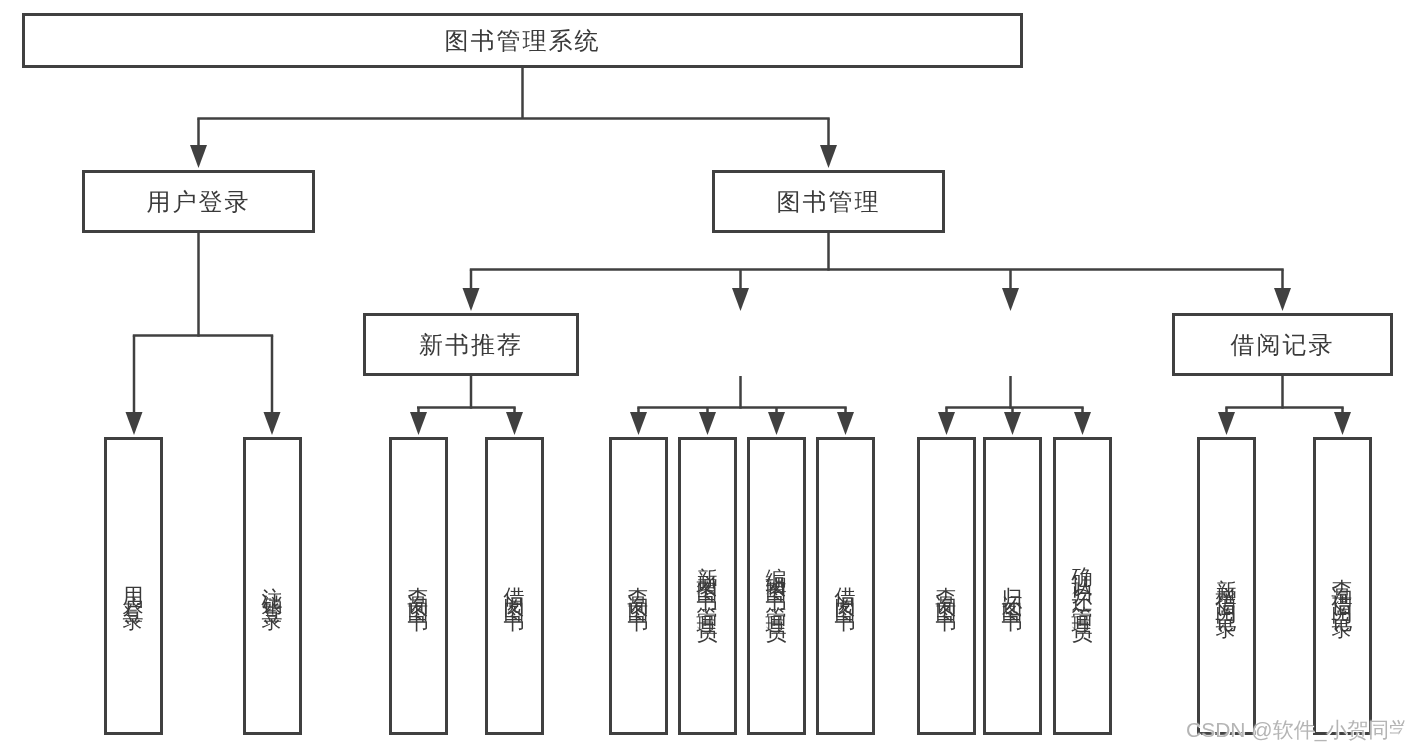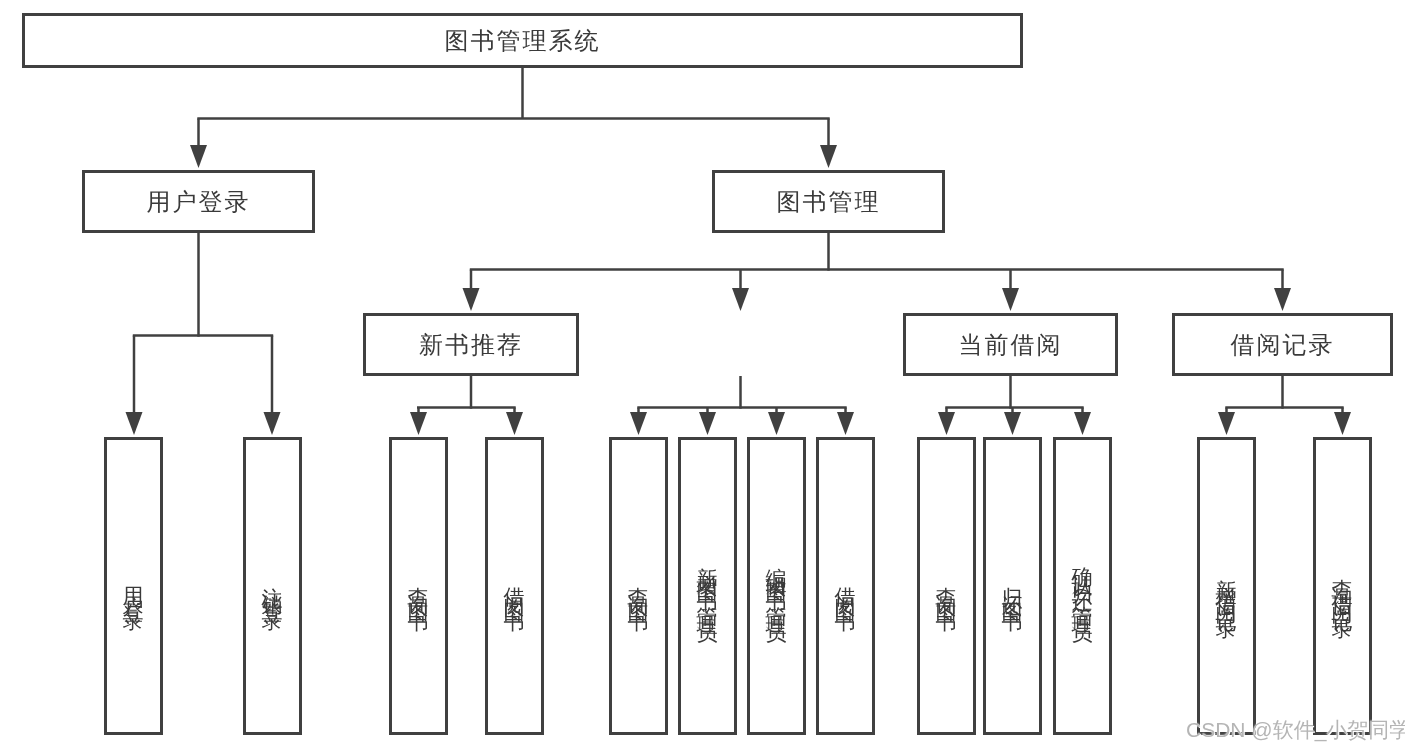--- a/index.html
+++ b/index.html
@@ -2,20 +2,21 @@
 <html><head>
 <meta charset="utf-8">
 <style>
   html,body{margin:0;padding:0;background:#ffffff;}
   #canvas{
     position:relative;
     width:1405px;height:747px;
     background:#ffffff;
     font-family:"Liberation Sans","DejaVu Sans",sans-serif;
     overflow:hidden;
+    border-radius:31px;
   }
   #connector-svg{position:absolute;left:0;top:0;z-index:1;}
   .node{
     position:absolute;
     box-sizing:border-box;
     border:3px solid #404040;
     background:#ffffff;
     display:flex;
     align-items:center;
     justify-content:center;
@@ -122,23 +123,20 @@
   <div class="node" style="left:82px;top:170px;width:233px;height:63px">
     <span class="hlabel">用户登录</span>
   </div>
   <div class="node" style="left:363px;top:313px;width:216px;height:63px">
     <span class="hlabel">新书推荐</span>
   </div>
 
   <div class="node" style="left:712px;top:170px;width:233px;height:63px">
     <span class="hlabel">图书管理</span>
   </div>
-  <div class="node" style="left:903px;top:313px;width:215px;height:63px">
-    <span class="hlabel">当前借阅</span>
-  </div>
   <div class="node" style="left:1172px;top:313px;width:221px;height:63px">
     <span class="hlabel">借阅记录</span>
   </div>
 
   <div class="node" style="left:104px;top:437px;width:59px;height:298px">
     <span class="vlabel">用户登录</span>
   </div>
   <div class="node" style="left:243px;top:437px;width:59px;height:298px">
     <span class="vlabel">注销登录</span>
   </div>

